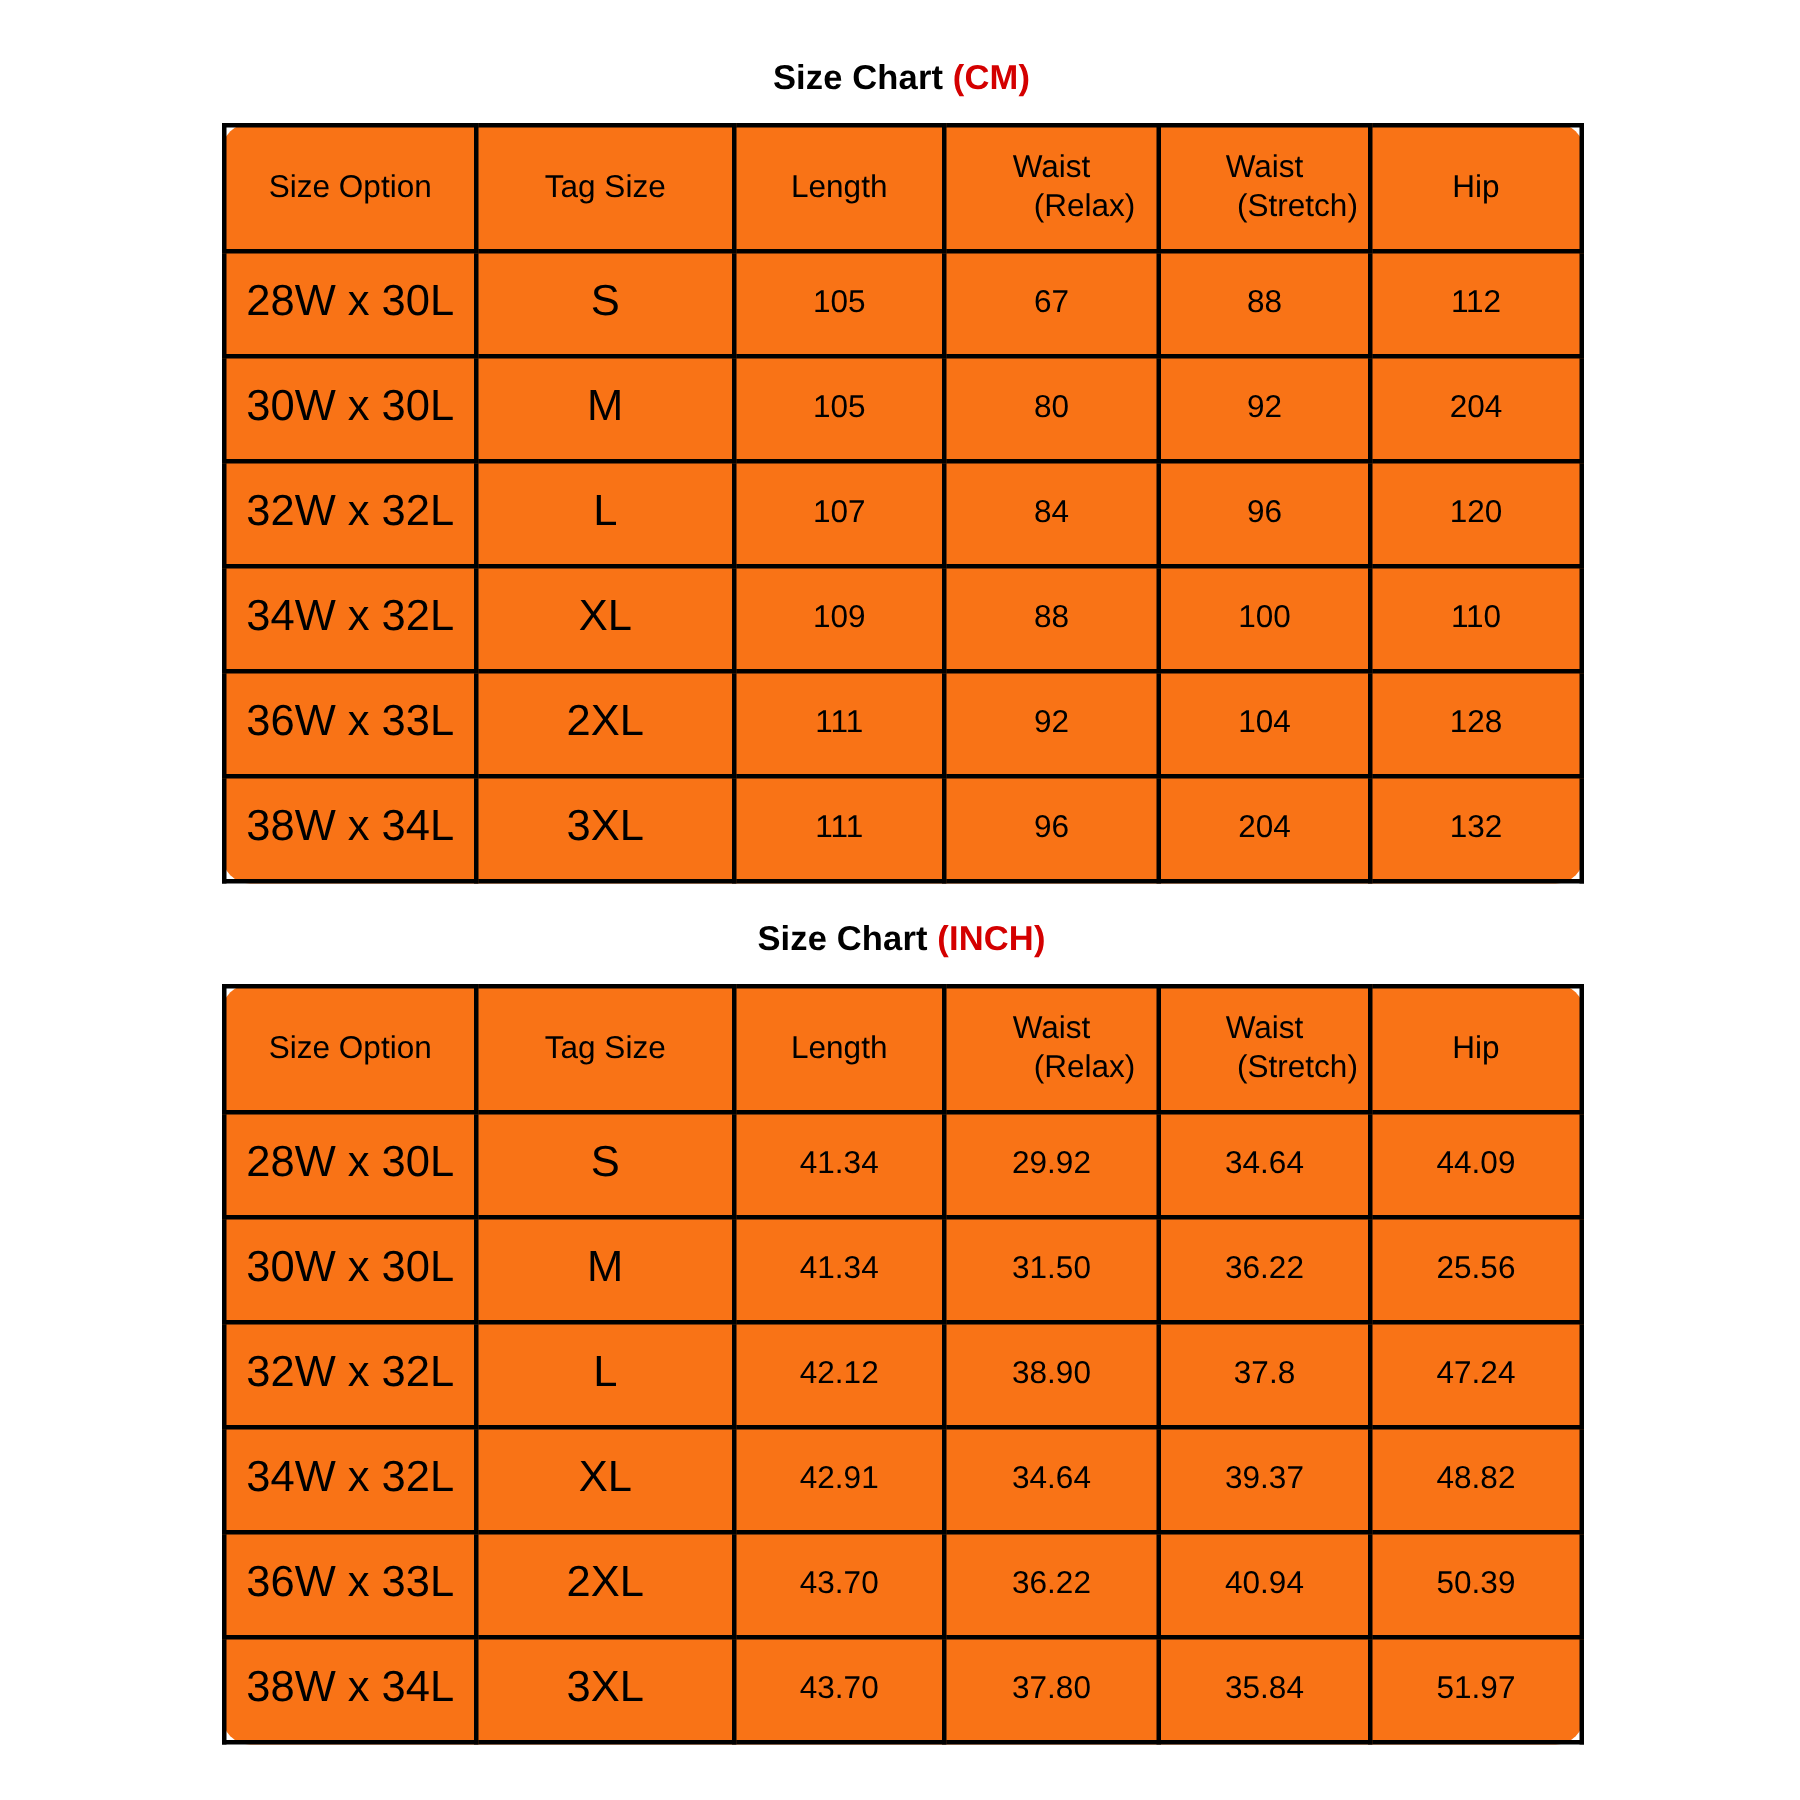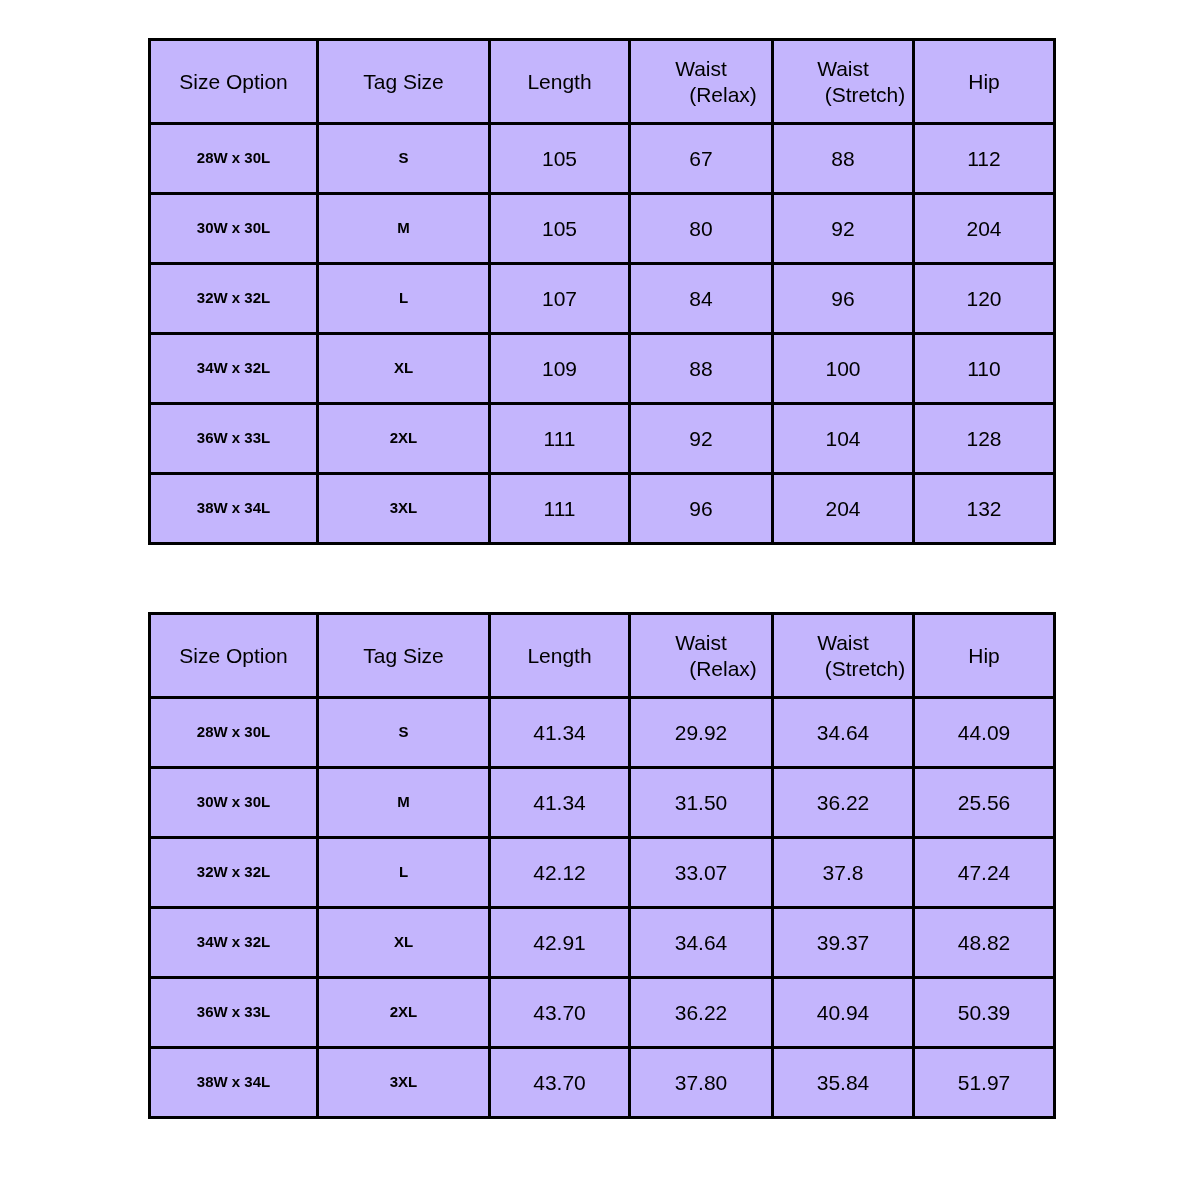--- a/index.html
+++ b/index.html
@@ -41,21 +41,22 @@
   }
   .chart-title .unit {
     color: #d40000;
   }
 
   
   table.size-table {
     border-collapse: collapse;
     table-layout: fixed;
     width: 906px;
-    background: #c4b5fd;
+    background: #f97316;
+    border-radius: 19px;
   }
   table.size-table td,
   table.size-table th {
     border: 3px solid #000000;
     text-align: center;
     vertical-align: middle;
     padding: 0;
     font-size: 21px;
     font-weight: normal;
     line-height: 1.22;
@@ -74,30 +75,31 @@
     font-weight: bold;
     font-size: 21.5px;
   }
   thead th .l1 { display: block; }
   thead th .l2 { display: block; margin-left: 44px; }
 
   tbody td {
     height: 67px;
   }
   tbody td.strong {
-    font-weight: bold;
-    font-size: 15px;
+    font-weight: normal;
+    font-size: 29px;
   }
 </style>
 </head>
 <body>
 
 <div class="page">
 
   <section class="chart-block" id="cm-block">
+    <h2 class="chart-title"><span>Size Chart </span><span class="unit">(CM)</span></h2>
 
     <table class="size-table">
       <colgroup>
         <col class="c0">
           <col class="c1">
           <col class="c2">
           <col class="c3">
           <col class="c4">
           <col class="c5">
       </colgroup>
@@ -172,20 +174,21 @@
           <td>111</td>
           <td>96</td>
           <td>204</td>
           <td>132</td>
         </tr>
       </tbody>
     </table>
   </section>
 
   <section class="chart-block" id="inch-block">
+    <h2 class="chart-title"><span>Size Chart </span><span class="unit">(INCH)</span></h2>
 
     <table class="size-table">
       <colgroup>
         <col class="c0">
           <col class="c1">
           <col class="c2">
           <col class="c3">
           <col class="c4">
           <col class="c5">
       </colgroup>
@@ -227,21 +230,21 @@
           <td class="strong">M</td>
           <td>41.34</td>
           <td>31.50</td>
           <td>36.22</td>
           <td>25.56</td>
         </tr>
         <tr>
           <td class="strong">32W x 32L</td>
           <td class="strong">L</td>
           <td>42.12</td>
-          <td>33.07</td>
+          <td>38.90</td>
           <td>37.8</td>
           <td>47.24</td>
         </tr>
         <tr>
           <td class="strong">34W x 32L</td>
           <td class="strong">XL</td>
           <td>42.91</td>
           <td>34.64</td>
           <td>39.37</td>
           <td>48.82</td>

